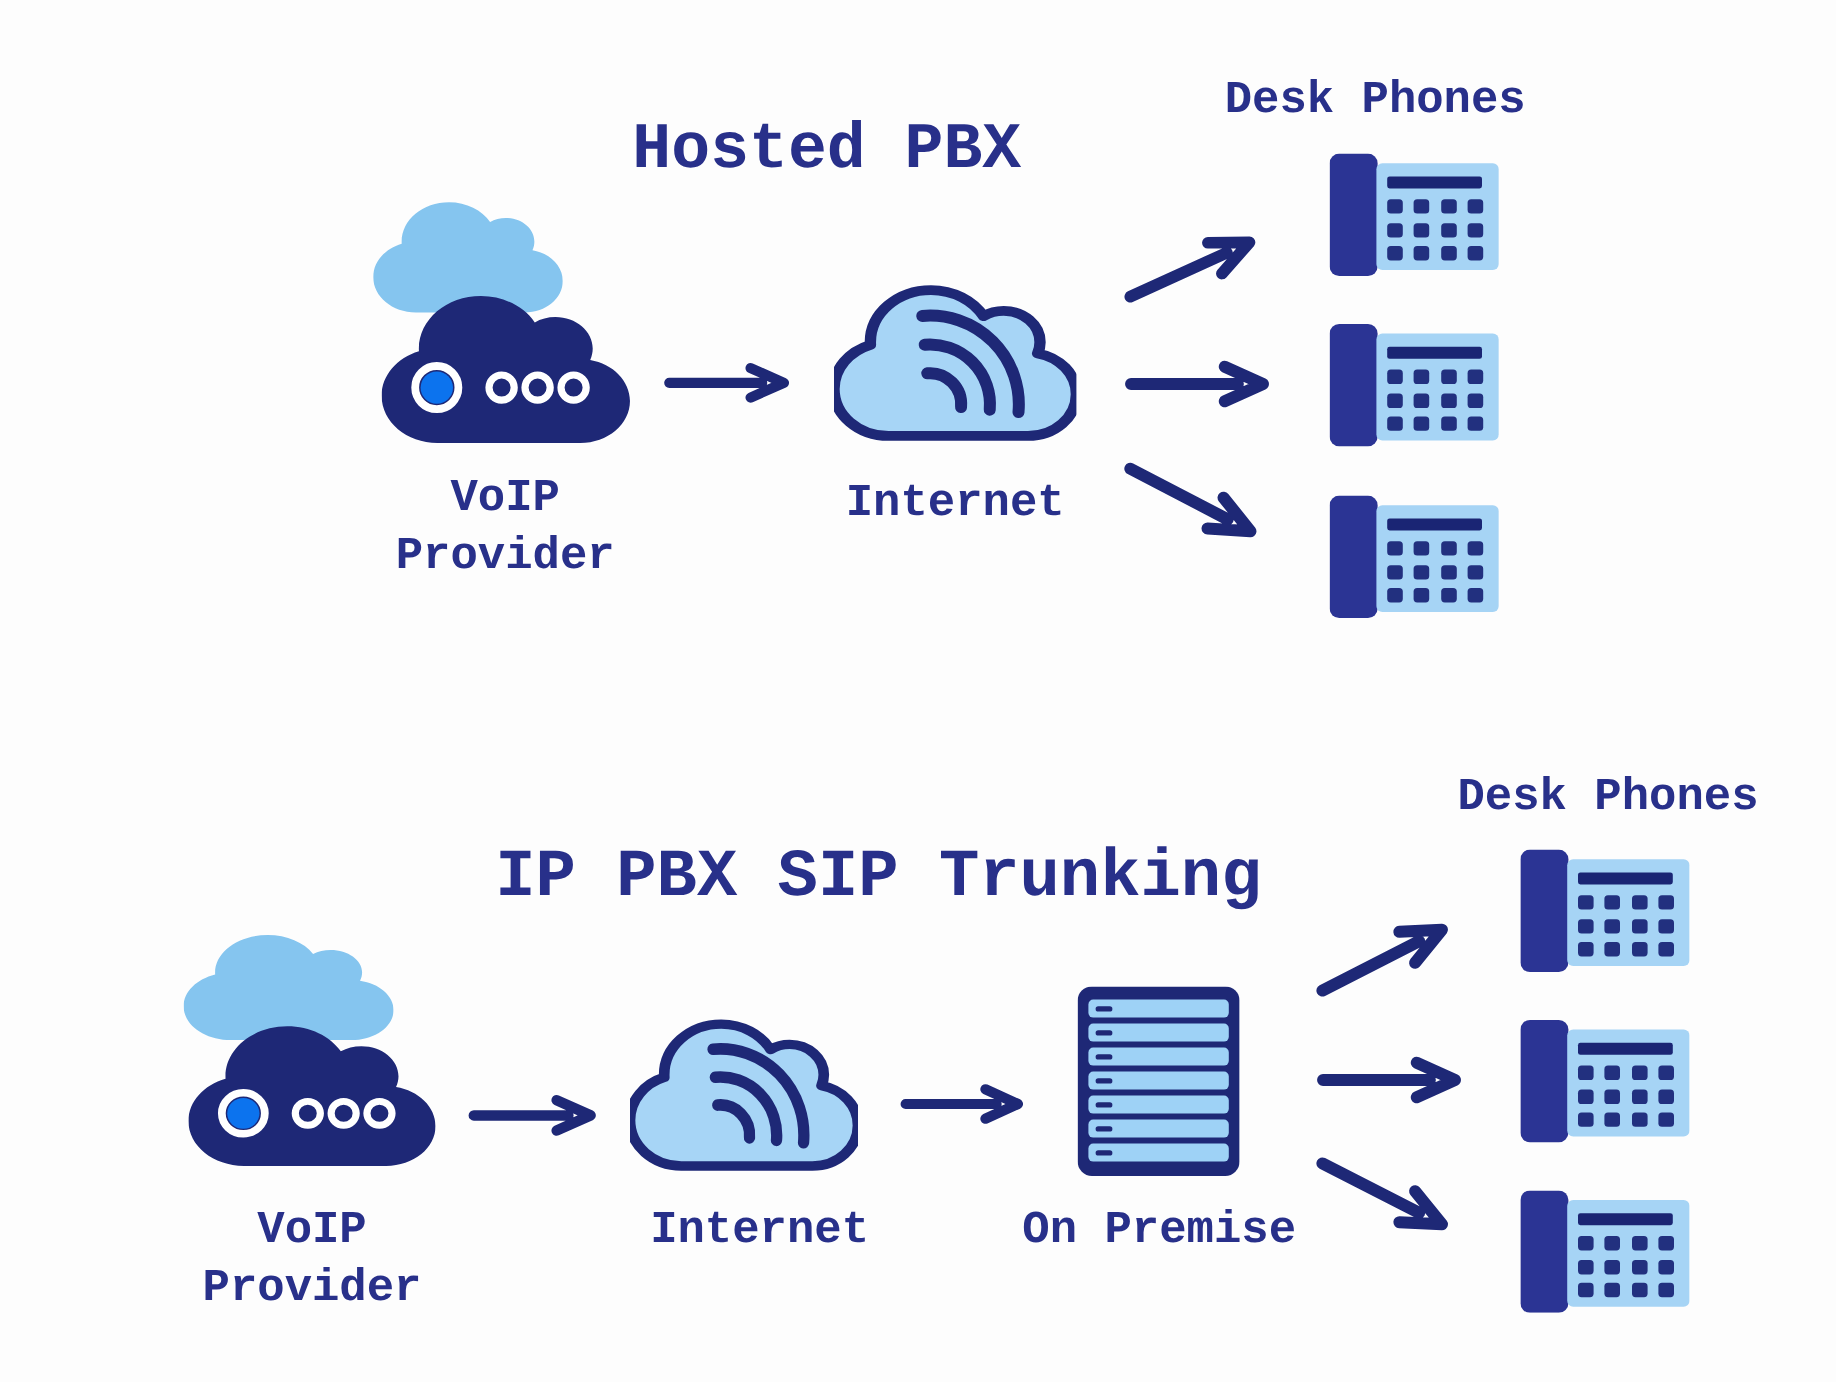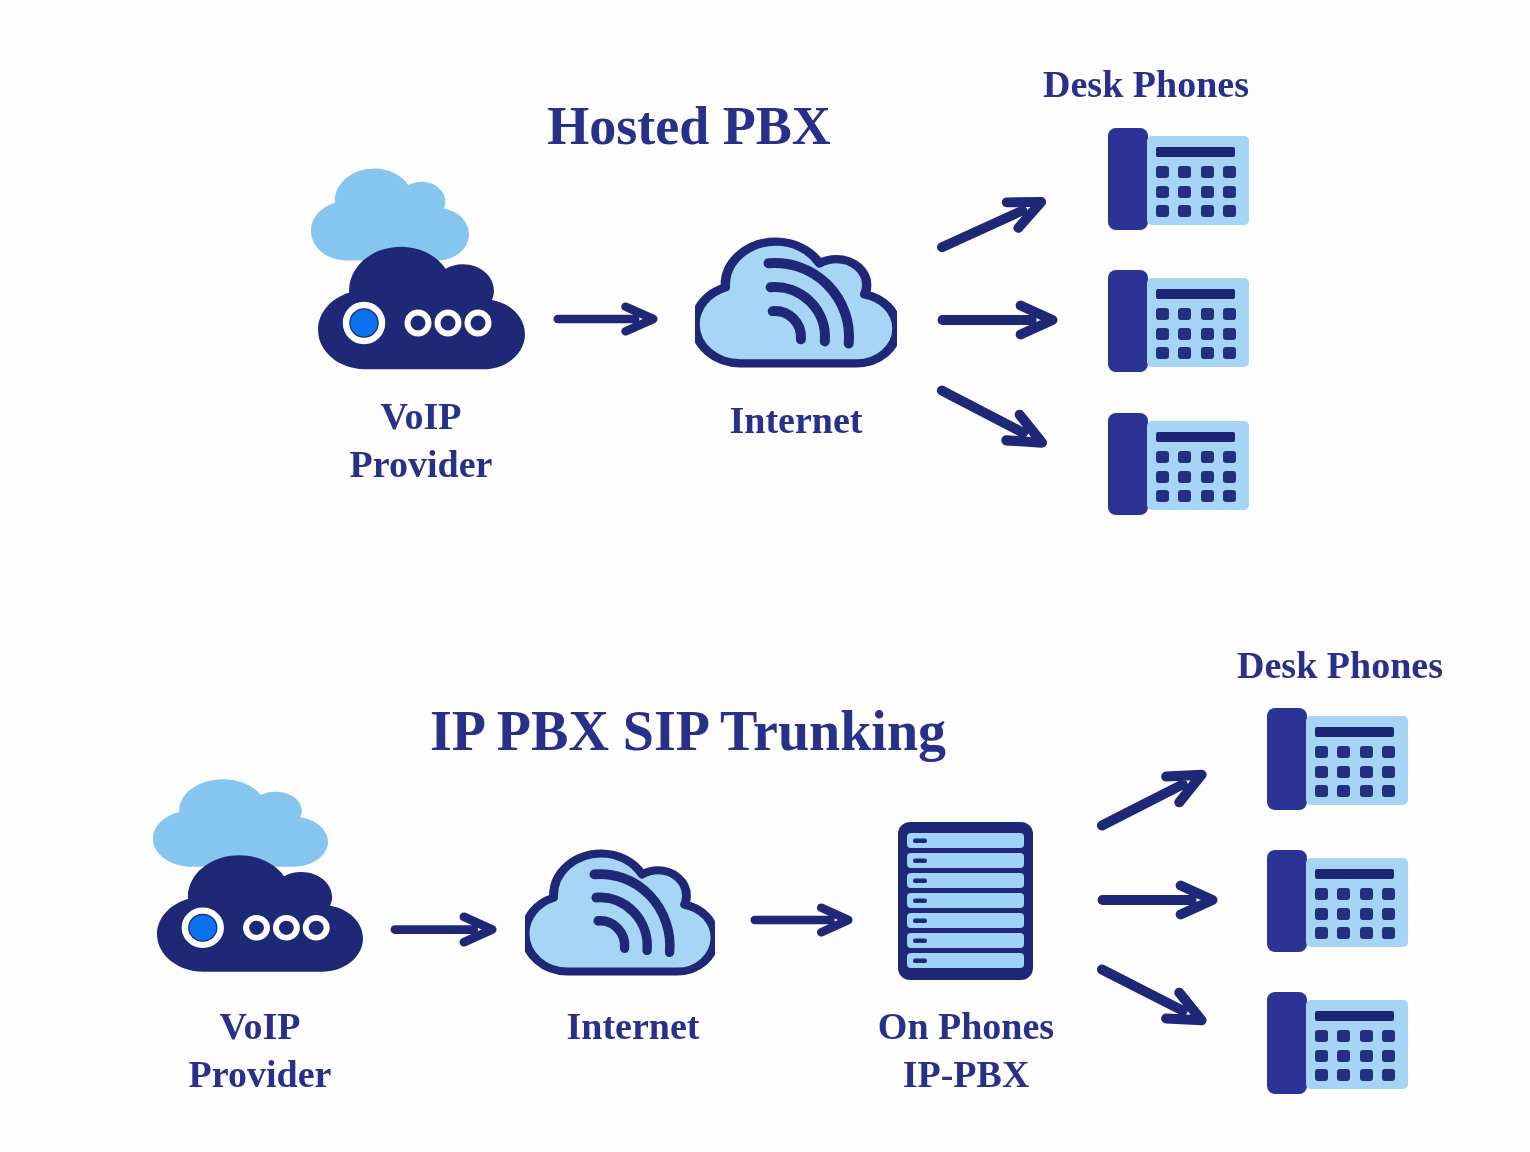--- a/index.html
+++ b/index.html
@@ -1,23 +1,23 @@
 <!DOCTYPE html>
 <html style="--navy: #1e2876; --navy_text: #28308a; --sky: #85c5ef; --cloud: #a7d5f6; --panel: #a6d4f5; --slat: #9ed2f6; --bright_blue: #0c73ee; --handset: #2b3494; --screen: #1a2574; --key: #22307f; --bg: #fdfdfd;"><head>
 <meta charset="utf-8">
 <style>
   html,body{margin:0;padding:0;background:var(--bg,#fdfdfd);}
   #stage{position:relative;width:1530px;height:1152px;background:var(--bg,#fdfdfd);
-         font-family:Liberation Serif, serif;overflow:hidden;}
+         font-family:Liberation Mono, monospace;overflow:hidden;}
   .sec{position:absolute;left:0;top:0;width:0;height:0;}
   .icon{position:absolute;display:block;}
   .lbl{position:absolute;transform:translateX(-50%);color:var(--navy_text,#283089);
        font-weight:bold;text-align:center;white-space:nowrap;line-height:1.2;}
   .t1{font-size:54px;}
-  .t2{font-size:56px;}
+  .t2{font-size:56px;margin-left:44px;}
   .cap{font-size:38px;line-height:48px;text-align:center;}
   .arrow{transform-origin:0 50%;}
 </style>
 </head>
 <body>
 
 <div id="stage">
 
   <svg width="0" height="0" style="position:absolute" aria-hidden="true">
     <defs>
@@ -163,22 +163,21 @@
     <div class="lbl cap" style="left:633px;top:1002px">Internet</div>
 
     <svg class="icon arrow" style="left:750px;top:903px" width="103" height="34" viewBox="0 0 110 36" preserveAspectRatio="none">
         <use href="#g-arrow"></use>
       </svg>
 
     <svg class="icon" style="left:898px;top:822px" width="135" height="158" viewBox="0 0 135 158">
         <use href="#g-server"></use>
       </svg>
     <div class="lbl cap" style="left:966px;top:1002px">
-      <div>On Phones</div>
-      <div>IP-PBX</div>
+      <div>On Premise</div>
     </div>
 
     <svg class="icon arrow" style="left:1097px;top:808px;transform:rotate(-27deg)" width="123" height="40" viewBox="0 0 110 36" preserveAspectRatio="none">
         <use href="#g-arrow"></use>
       </svg>
     <svg class="icon arrow" style="left:1097px;top:880px" width="121" height="40" viewBox="0 0 110 36" preserveAspectRatio="none">
         <use href="#g-arrow"></use>
       </svg>
     <svg class="icon arrow" style="left:1097px;top:947px;transform:rotate(27deg)" width="123" height="40" viewBox="0 0 110 36" preserveAspectRatio="none">
         <use href="#g-arrow"></use>

